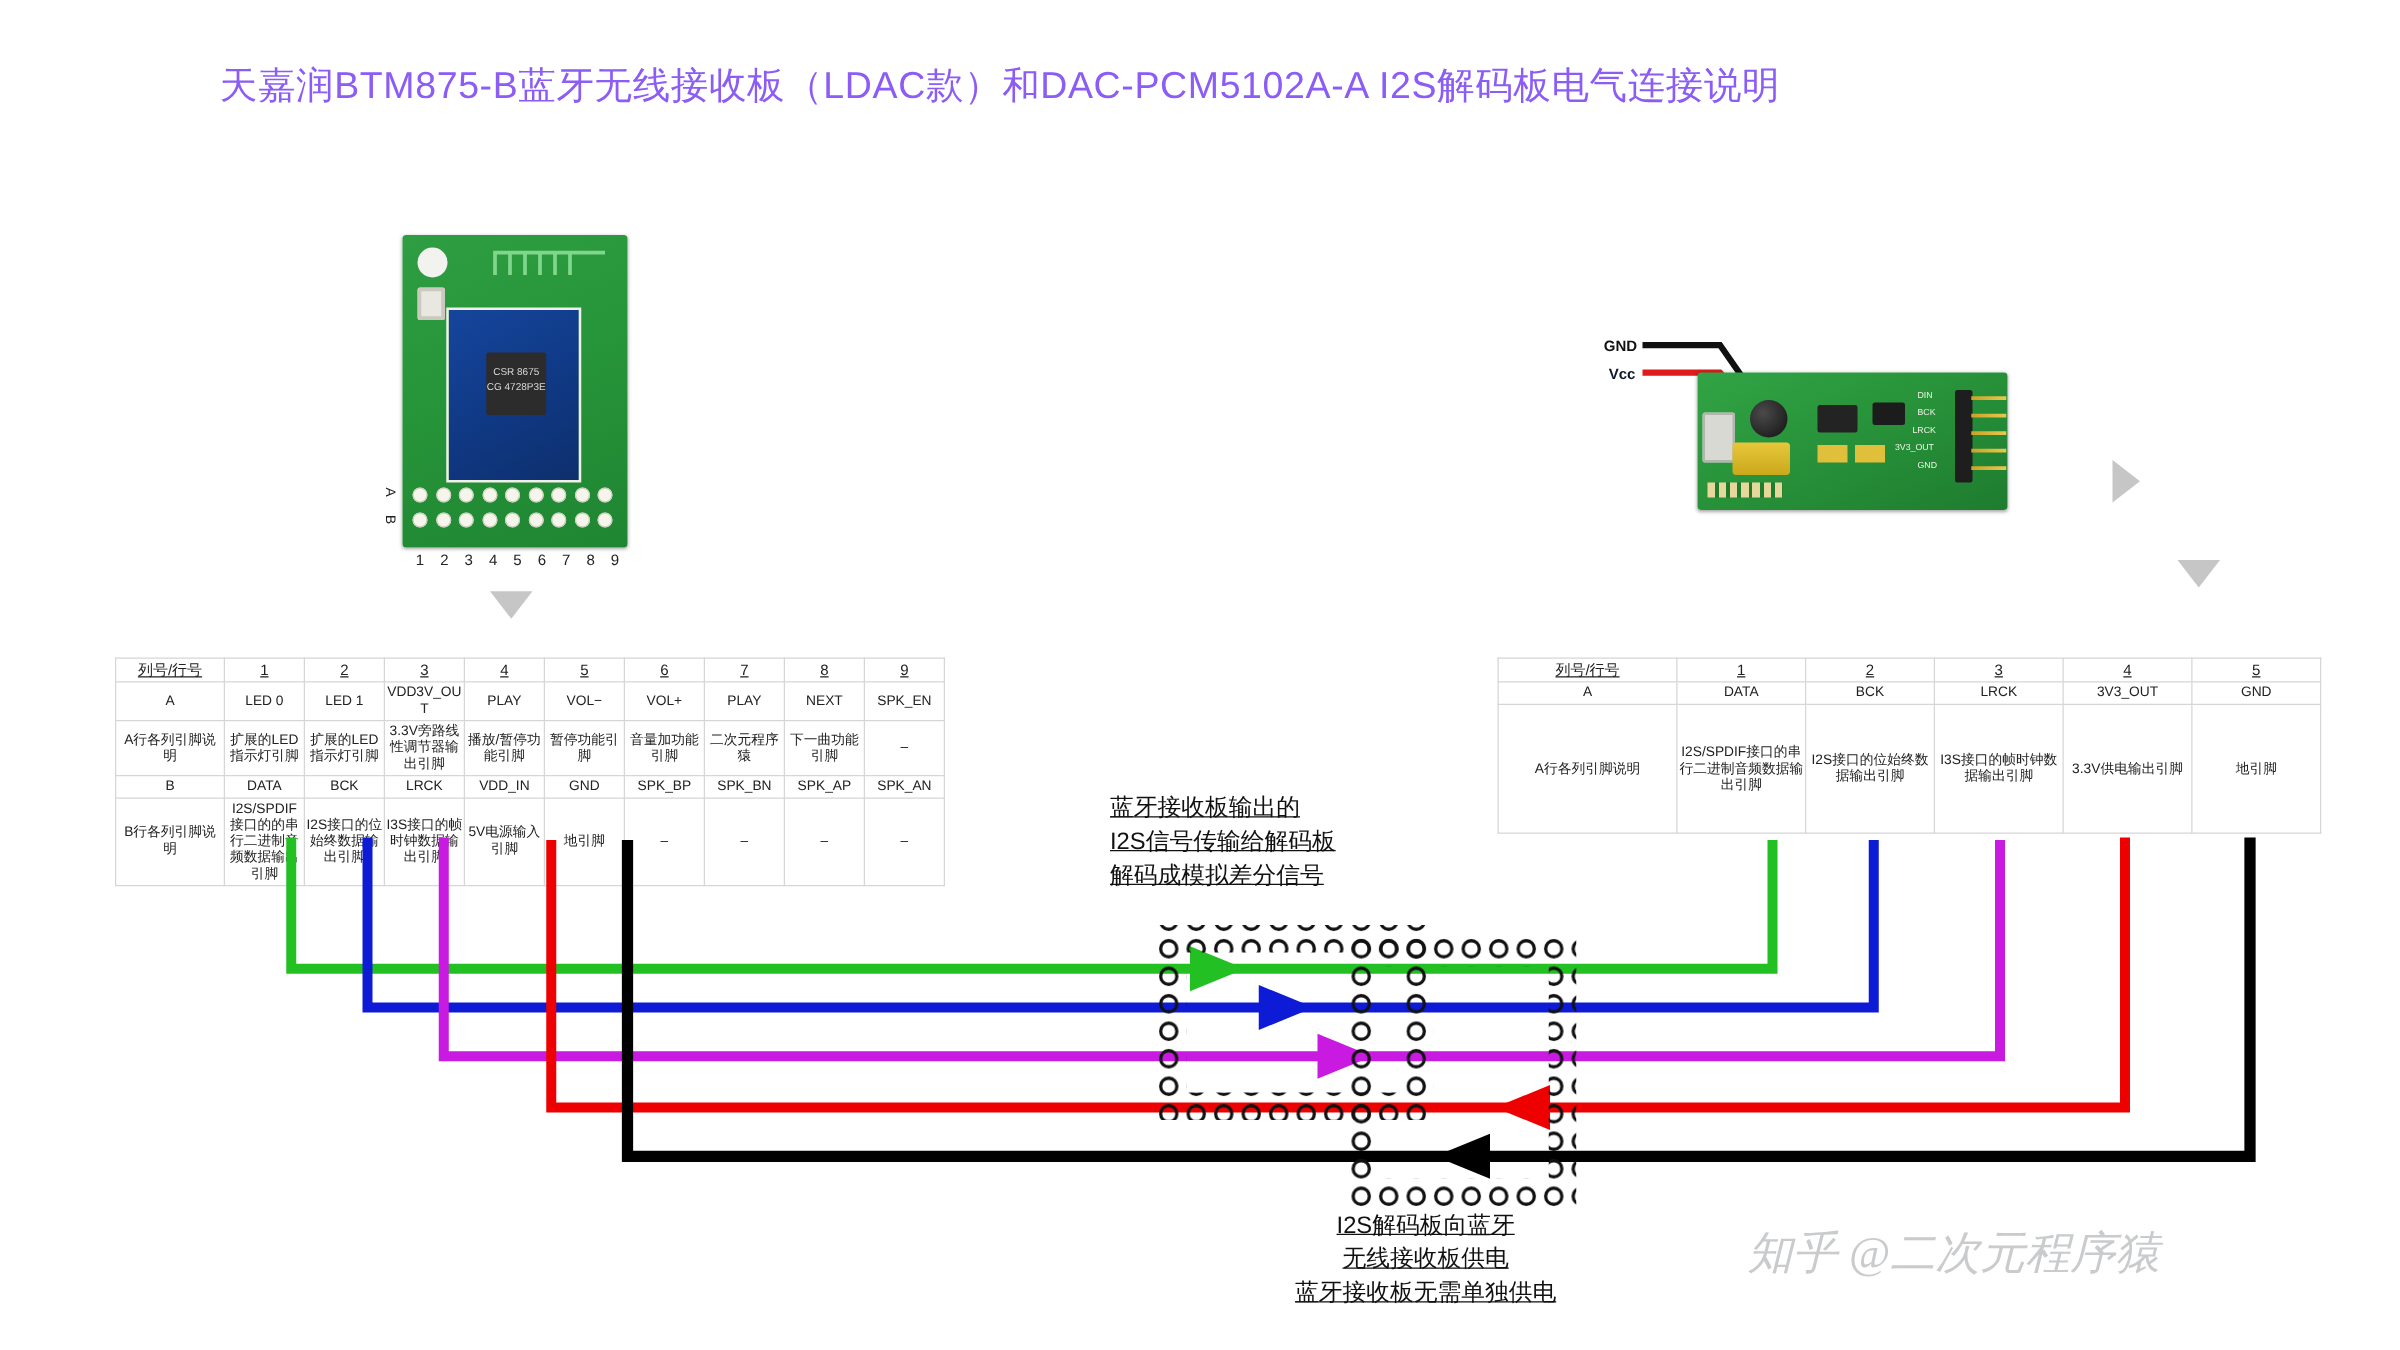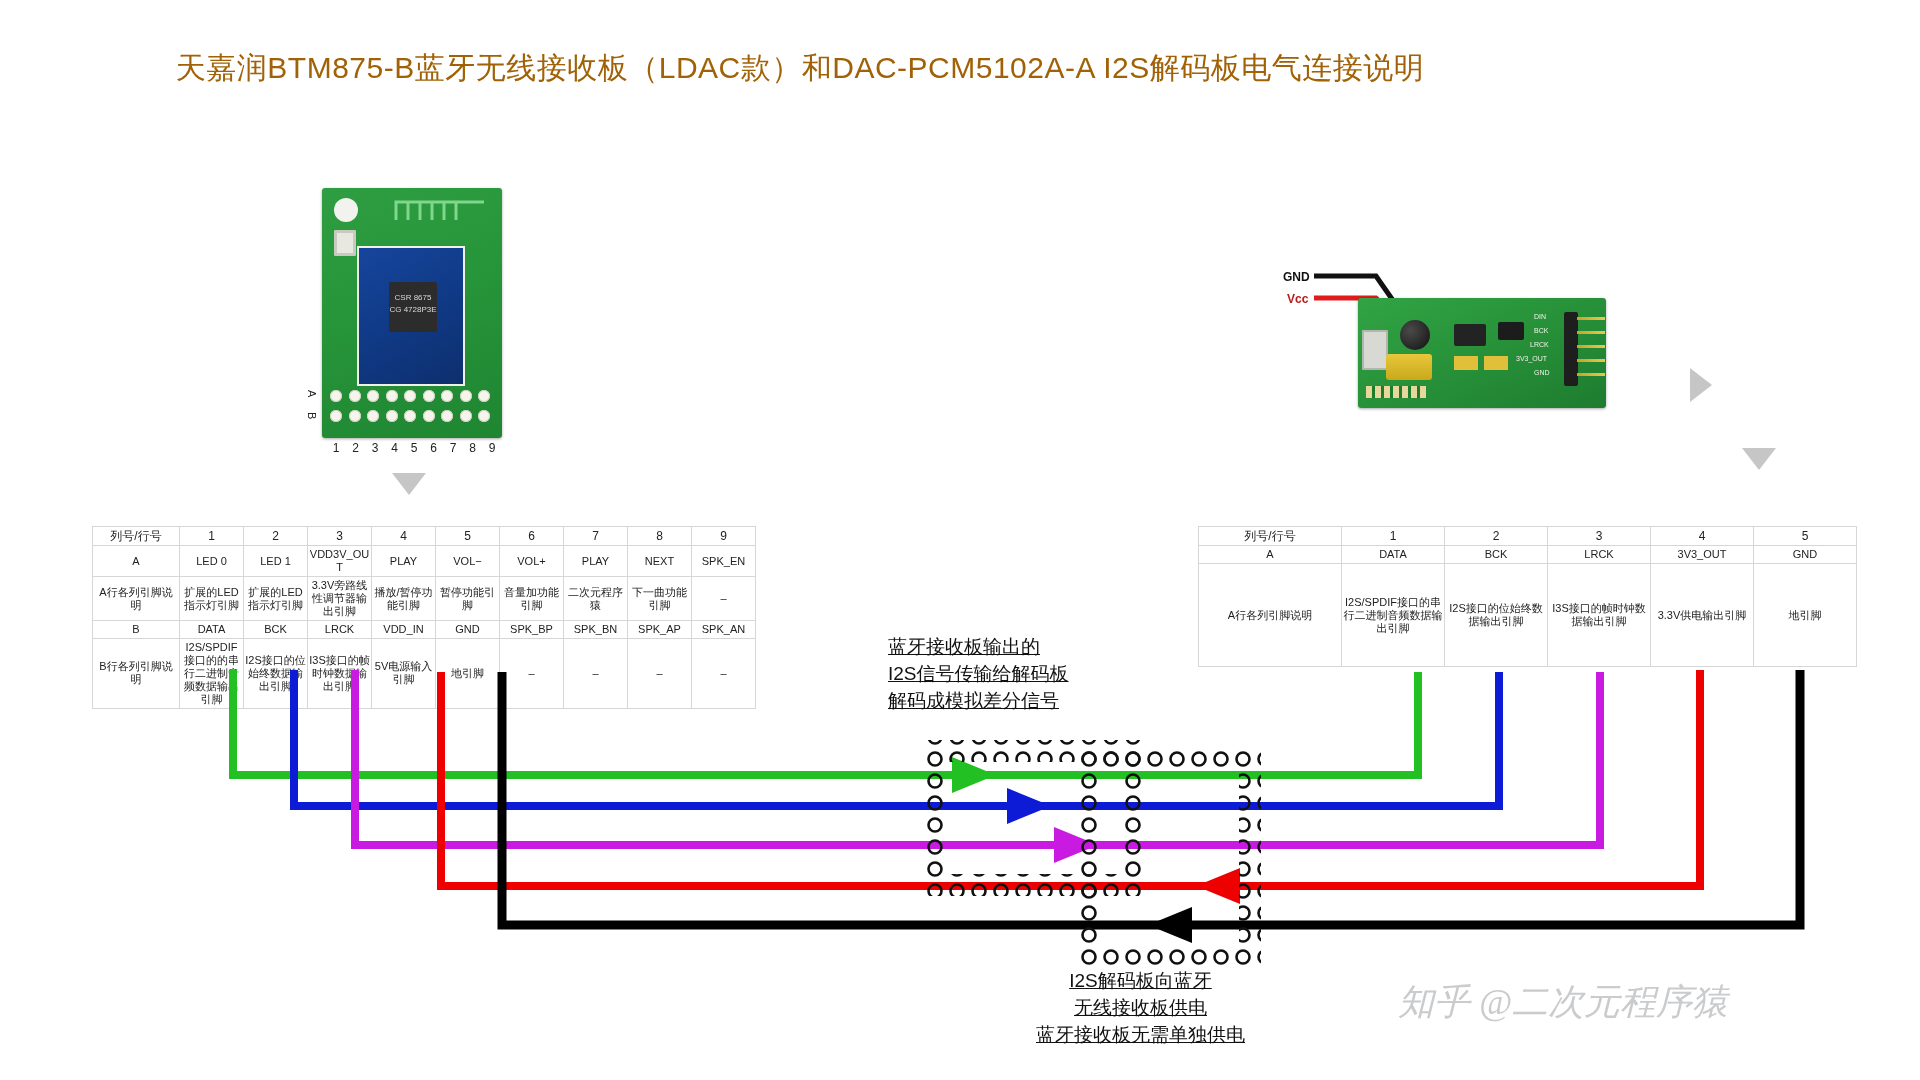--- a/index.html
+++ b/index.html
@@ -16,21 +16,21 @@
   }
 
   
   #page-title {
     position: absolute;
     left: 0; top: 48px;
     width: 1600px;
     text-align: center;
     font-size: 30px;
     font-weight: 400;
-    color: #a16207;
+    color: #8b5cf6;
     letter-spacing: 0.5px;
     white-space: nowrap;
   }
 
   
   .board-wrap { position: absolute; }
 
   #bt-board { left: 322px; top: 188px; width: 180px; height: 250px; }
   #bt-pcb {
     position: absolute; inset: 0;
@@ -104,21 +104,21 @@
   .dac-pin { position: absolute; left: 219px; width: 28px; height: 3px;
              background: linear-gradient(90deg,#c9a227,#e8c84f); }
   .dac-pin-lab { position: absolute; font-size: 7px; color: #f2f2e8; }
   #dac-goldpads { left: 8px; top: 88px; width: 60px; height: 12px;
                   background: repeating-linear-gradient(90deg,#e8d79a 0 6px,#1e7c2f 6px 9px); }
 
   
   #dac-wire-svg { position: absolute; left: 1280px; top: 262px; width: 200px; height: 90px; }
   .lead-label { position: absolute; font-size: 12px; font-weight: bold; }
   #lead-gnd { left: 1283px; top: 270px; color: #111; }
-  #lead-vcc { left: 1287px; top: 292px; color: #b91c1c; }
+  #lead-vcc { left: 1287px; top: 292px; color: #0f172a; }
 
   
   .gray-tri { position: absolute; width: 0; height: 0; }
   .gray-tri.down {
     border-left: 17px solid transparent;
     border-right: 17px solid transparent;
     border-top: 22px solid #c6c6c6;
   }
   .gray-tri.right {
     border-top: 17px solid transparent;
@@ -139,21 +139,21 @@
   }
   table.pin-table td {
     border: 1px solid #d6d6d6;
     text-align: center;
     vertical-align: middle;
     padding: 2px 1px;
     line-height: 1.18;
     color: #222;
     word-break: break-all;
   }
-  td.hdr { color: #222; font-size: 12px; }
+  td.hdr { color: #222; font-size: 12px; text-decoration: underline; }
   td.rowlab { color: #222; font-size: 11px; }
   td.red { color: #ec1c24; }
   td.green { color: #27ae60; }
 
   #table-left { left: 92px; top: 526px; width: 640px; }
   #table-left td.c0 { width: 84px; }
   #table-left td.cn { width: 61px; }
 
   #table-right { left: 1198px; top: 526px; width: 640px; }
   #table-right td.c0 { width: 140px; }

